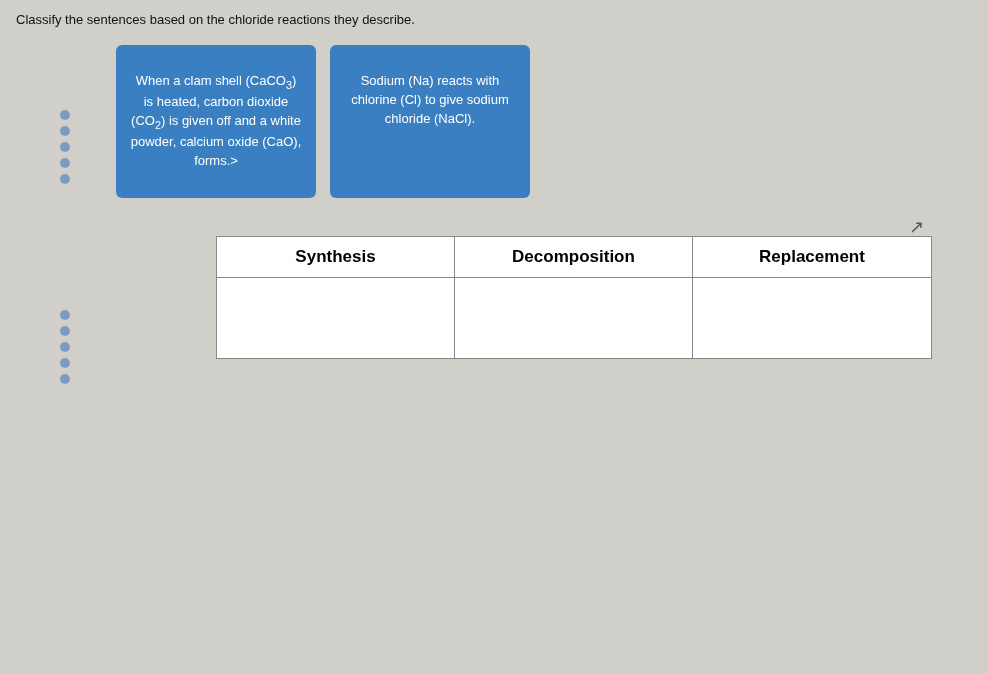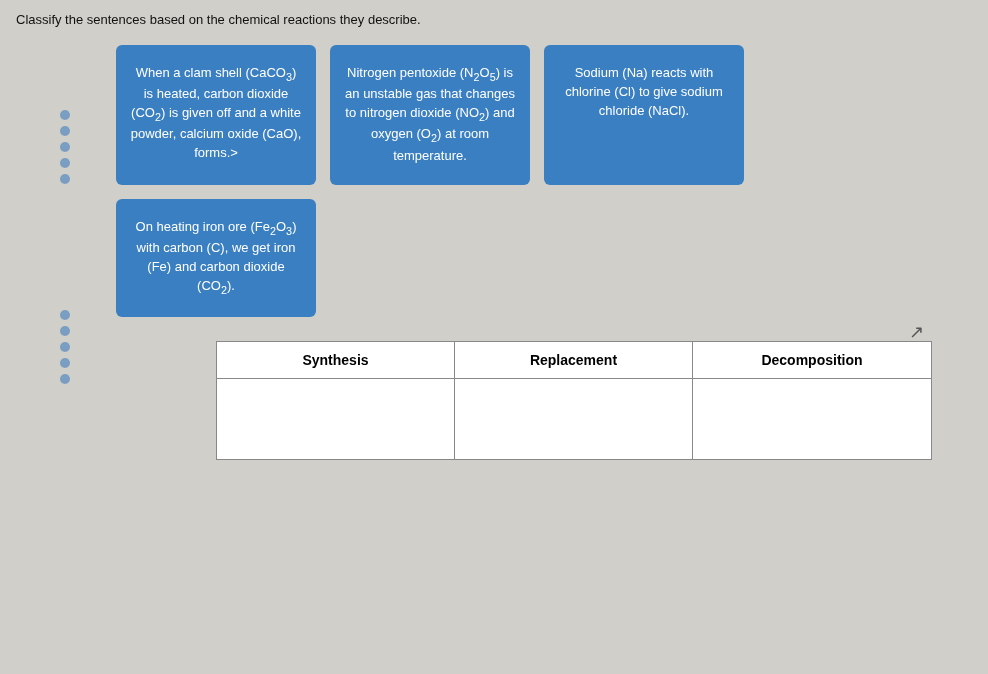--- a/index.html
+++ b/index.html
@@ -25,21 +25,21 @@
     }
     .card-row {
       display: flex;
       gap: 14px;
       justify-content: flex-start;
     }
     .card {
       background: #3a7fc1;
       color: #fff;
       border-radius: 6px;
-      padding: 19px 14px;
+      padding: 27px 14px;
       width: 200px;
       min-height: 90px;
       text-align: center;
       font-size: 13px;
       line-height: 1.45;
       flex-shrink: 0;
     }
     .drop-table {
       margin-left: 100px;
       margin-right: 20px;
@@ -49,21 +49,21 @@
     }
     .drop-table-header {
       display: grid;
       grid-template-columns: 1fr 1fr 1fr;
       border-bottom: 1.5px solid #888;
     }
     .drop-table-header-cell {
       padding: 10px 8px;
       text-align: center;
       font-weight: bold;
-      font-size: 14px;
+      font-size: 17px;
       border-right: 1.5px solid #888;
     }
     .drop-table-header-cell:last-child {
       border-right: none;
     }
     .drop-table-body {
       display: grid;
       grid-template-columns: 1fr 1fr 1fr;
       min-height: 80px;
     }
@@ -105,21 +105,21 @@
       position: absolute;
       right: 28px;
       top: -20px;
       font-size: 18px;
       color: #555;
     }
   </style>
 </head>
 <body>
 
-<p class="instruction">Classify the sentences based on the chemical reactions they describe.</p>
+<p class="instruction">Classify the sentences based on the chloride reactions they describe.</p>
 
 <div class="dot-bar">
   <div class="dot"></div>
   <div class="dot"></div>
   <div class="dot"></div>
   <div class="dot"></div>
   <div class="dot"></div>
 </div>
 
 <div class="dot-bar2">
@@ -130,42 +130,36 @@
   <div class="dot"></div>
 </div>
 
 <div class="cards-area">
 
   <div class="card-row">
     <div class="card">
       When a clam shell (CaCO<sub>3</sub>) is heated, carbon dioxide (CO<sub>2</sub>) is given off and a white powder, calcium oxide (CaO), forms.&gt;
     </div>
     <div class="card">
-      Nitrogen pentoxide (N<sub>2</sub>O<sub>5</sub>) is an unstable gas that changes to nitrogen dioxide (NO<sub>2</sub>) and oxygen (O<sub>2</sub>) at room temperature.
-    </div>
-    <div class="card">
       Sodium (Na) reacts with chlorine (Cl) to give sodium chloride (NaCl).
     </div>
   </div>
 
   <div class="card-row">
-    <div class="card">
-      On heating iron ore (Fe<sub>2</sub>O<sub>3</sub>) with carbon (C), we get iron (Fe) and carbon dioxide (CO<sub>2</sub>).
-    </div>
   </div>
 </div>
 
 <div style="margin-left:100px; margin-right:20px; margin-top:24px; position:relative;">
 
   <div class="replacement-arrow">↗</div>
   <div class="drop-table">
     <div class="drop-table-header table-header-wrapper">
       <div class="drop-table-header-cell">Synthesis</div>
+      <div class="drop-table-header-cell">Decomposition</div>
       <div class="drop-table-header-cell">Replacement</div>
-      <div class="drop-table-header-cell">Decomposition</div>
     </div>
     <div class="drop-table-body">
       <div class="drop-table-body-cell"></div>
       <div class="drop-table-body-cell"></div>
       <div class="drop-table-body-cell"></div>
     </div>
   </div>
 </div>
 
 </body></html>

